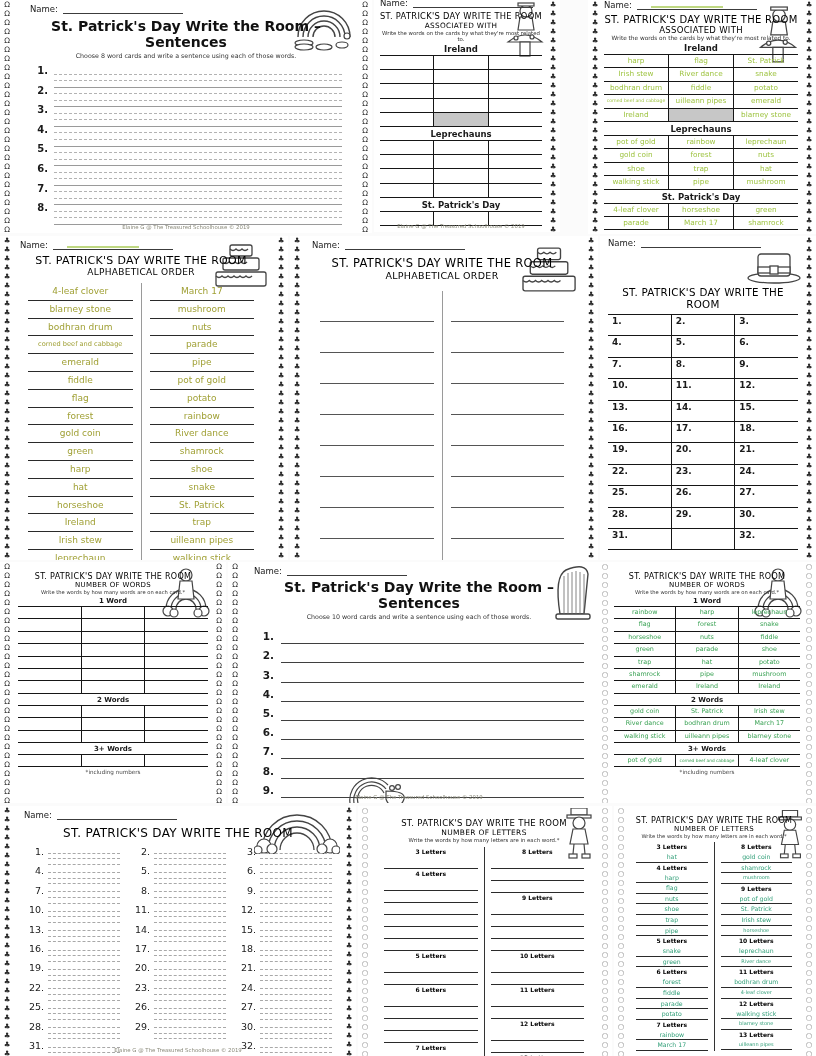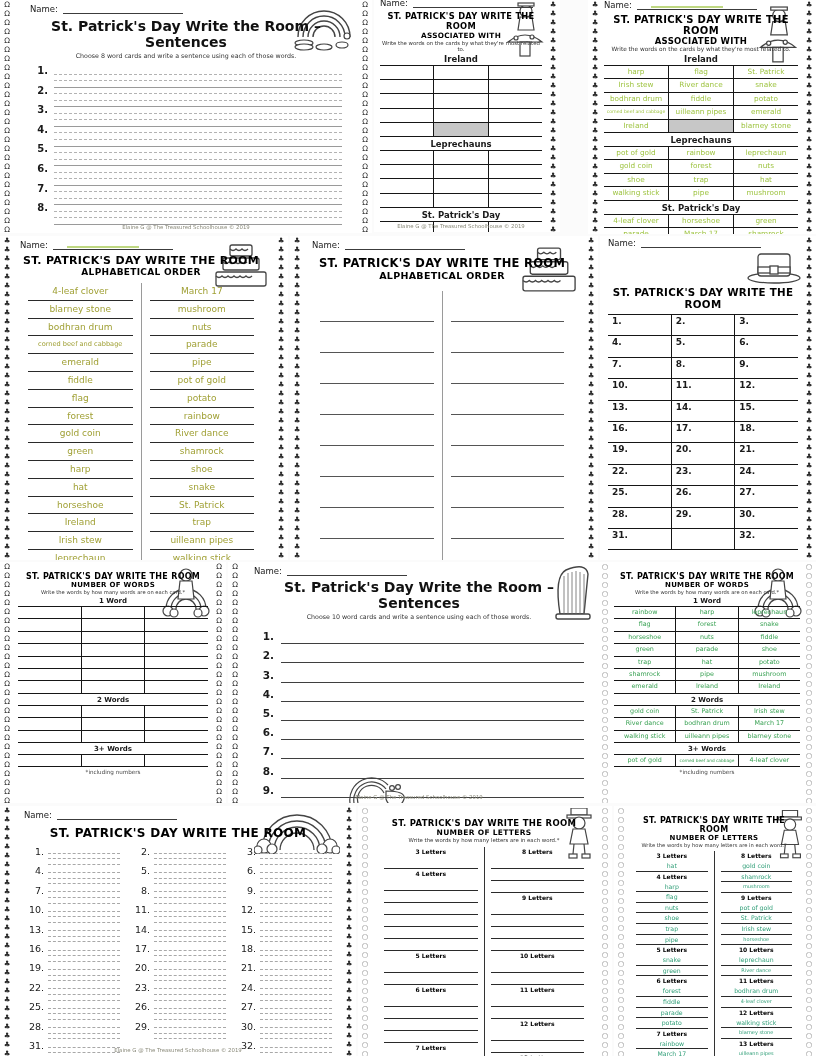--- a/index.html
+++ b/index.html
@@ -12,21 +12,21 @@
         white-space:pre;user-select:none;}
   .deco.left{left:1px;} .deco.right{right:1px;}
   .deco.gray{color:#8b8b8b;}
   .inner{position:absolute;left:18px;right:18px;top:2px;bottom:2px;}
   
   .nrow{display:flex;align-items:flex-end;gap:5px;height:12px;font-size:8.5px;}
   .nline{width:120px;border-bottom:1px solid #3c3c3c;height:10px;position:relative;}
   .nline.key::after{content:"";position:absolute;left:12%;right:28%;bottom:1px;
         border-bottom:2px solid var(--assoc,#9dc33f);opacity:.65;}
   
-  .bt{font-weight:700;text-transform:uppercase;text-align:center;letter-spacing:.3px;color:#000;}
+  .bt{font-weight:400;text-transform:uppercase;text-align:center;letter-spacing:.3px;color:#000;}
   
   .st{font-weight:700;text-align:center;color:#111;}
   .sub{font-size:6.3px;text-align:center;color:#333;}
   .shead{text-align:center;font-weight:700;font-size:8.5px;margin:2px 0 1px;}
   .foot{position:absolute;bottom:1px;left:0;right:0;text-align:center;font-size:5.4px;color:#8a8a7a;}
   
   .agrid{border-top:1.3px solid #161616;}
   .agrid .row{display:flex;border-bottom:1.3px solid #161616;}
   .agrid .cell{flex:1;text-align:center;overflow:hidden;white-space:nowrap;border-right:1px solid #161616;}
   .agrid .cell:last-child{border-right:none;}

